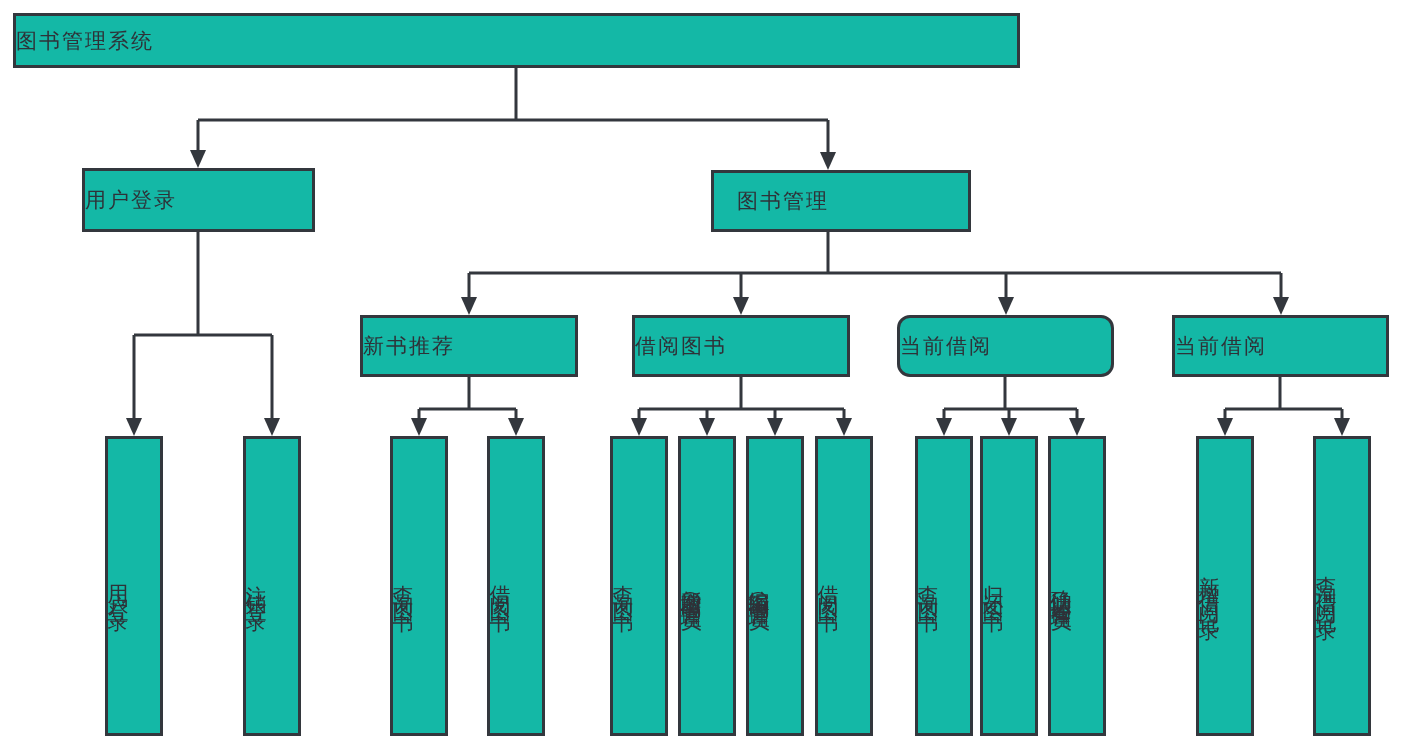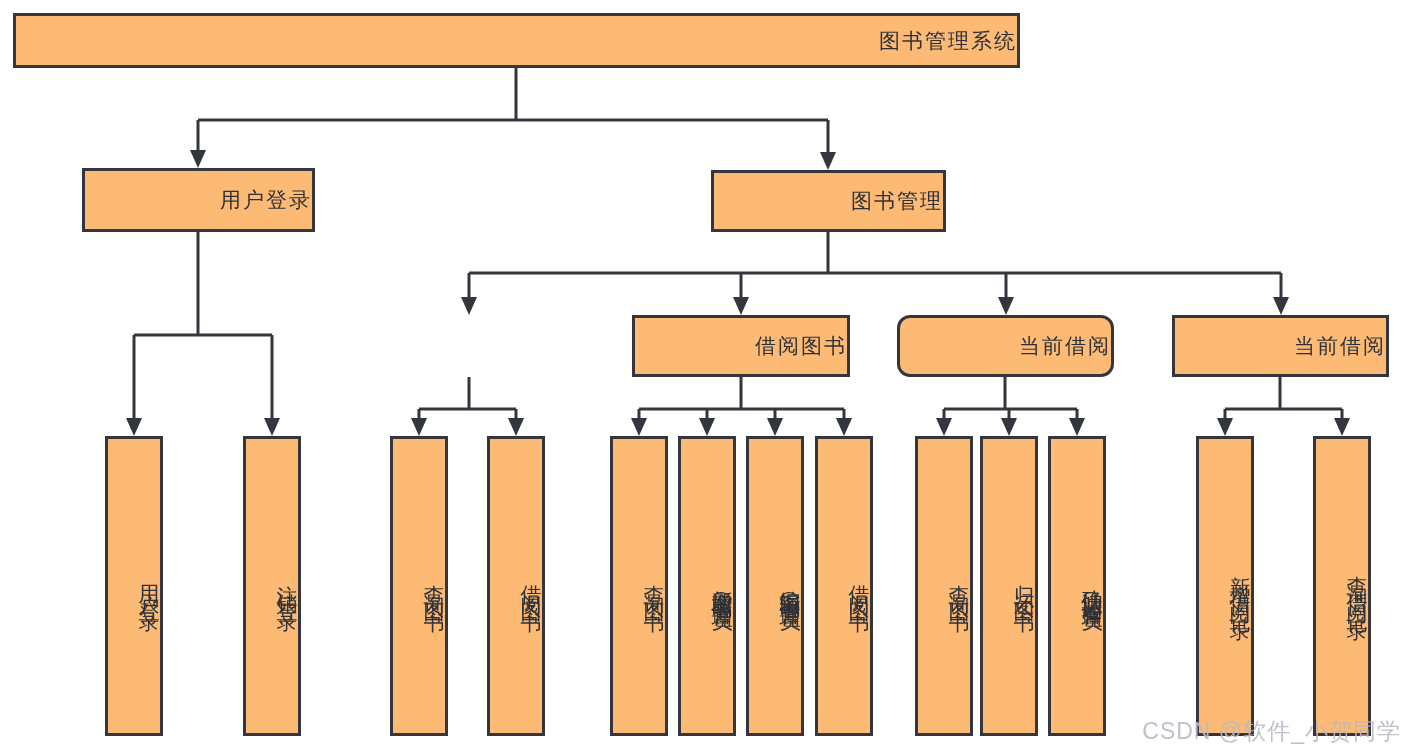--- a/index.html
+++ b/index.html
@@ -13,24 +13,24 @@
   }
   .wires {
     position: absolute;
     left: 0; top: 0;
     z-index: 1;
   }
   .box {
     position: absolute;
     box-sizing: border-box;
     border: 3px solid #33373d;
-    background: #fdba74;
+    background: #14b8a6;
     display: flex;
     align-items: center;
-    justify-content: flex-end;
+    justify-content: flex-start;
     color: #2e3238;
     z-index: 2;
   }
   .hbox { font-size: 21px; letter-spacing: 2px; }
   .vbox span {
     writing-mode: vertical-rl;
     text-orientation: mixed;
     font-size: 21px;
     letter-spacing: 9px;
     line-height: 1;
@@ -94,24 +94,27 @@
     </g>
   </svg>
 
   <div class="box hbox" style="left:13px; top:13px; width:1007px; height:55px;">
     <span>图书管理系统</span>
   </div>
 
   <div class="box hbox" style="left:82px; top:168px; width:233px; height:64px;">
     <span>用户登录</span>
   </div>
-  <div class="box hbox" style="left:711px; top:170px; width:235px; height:62px;">
+  <div class="box hbox" style="left:711px; top:170px; width:260px; height:62px;padding-left:23px;">
     <span>图书管理</span>
   </div>
 
+  <div class="box hbox" style="left:360px; top:315px; width:218px; height:62px;">
+    <span>新书推荐</span>
+  </div>
   <div class="box hbox" style="left:632px; top:315px; width:218px; height:62px;">
     <span>借阅图书</span>
   </div>
   <div class="box hbox" style="left:897px; top:315px; width:217px; height:62px;border-radius:13px;">
     <span>当前借阅</span>
   </div>
   <div class="box hbox" style="left:1172px; top:315px; width:217px; height:62px;">
     <span>当前借阅</span>
   </div>
 
@@ -152,15 +155,14 @@
     <span>确认归还（管理员）</span>
   </div>
 
   <div class="box vbox" style="left:1196px; top:436px; width:58px; height:300px;">
     <span>新增借阅记录</span>
   </div>
   <div class="box vbox" style="left:1313px; top:436px; width:58px; height:300px;">
     <span>查询借阅记录</span>
   </div>
 
-  <div class="watermark">CSDN @软件_小贺同学</div>
 
 </div>
 
 </body></html>

